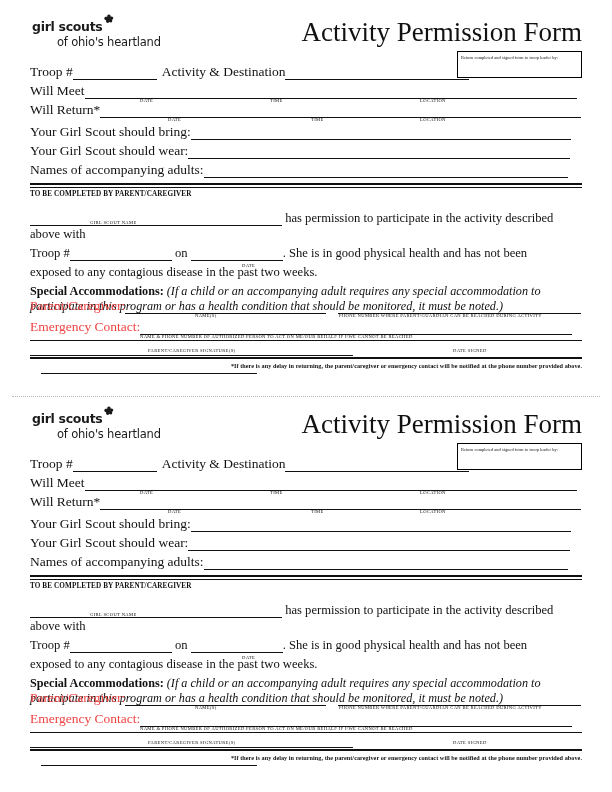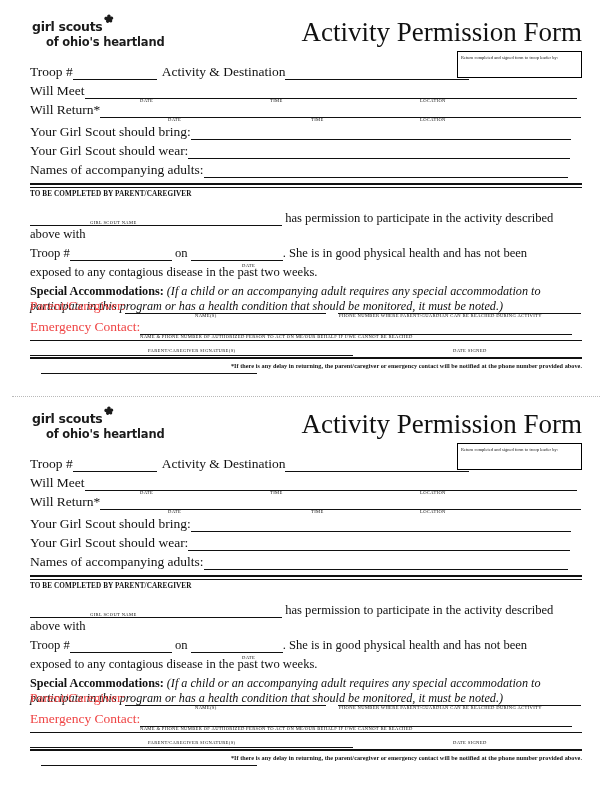--- a/index.html
+++ b/index.html
@@ -56,24 +56,24 @@
     position: relative;
     width: 12px;
     height: 12px;
     vertical-align: top;
     margin-left: 0px;
     margin-top: -4px;
   }
   .trefoil svg { display: block; }
   .logo-line2 {
     font-size: 11.5px;
-    font-weight: bold;
+    font-weight: normal;
     color: #1b1b1b;
     margin-top: 3px;
-    margin-left: 14px;
+    margin-left: 25px;
     letter-spacing: -0.2px;
   }
 
   
   .form-title {
     position: absolute;
     right: 0px;
     top: 0px;
     font-family: "Liberation Serif", serif;
     font-size: 27px;

